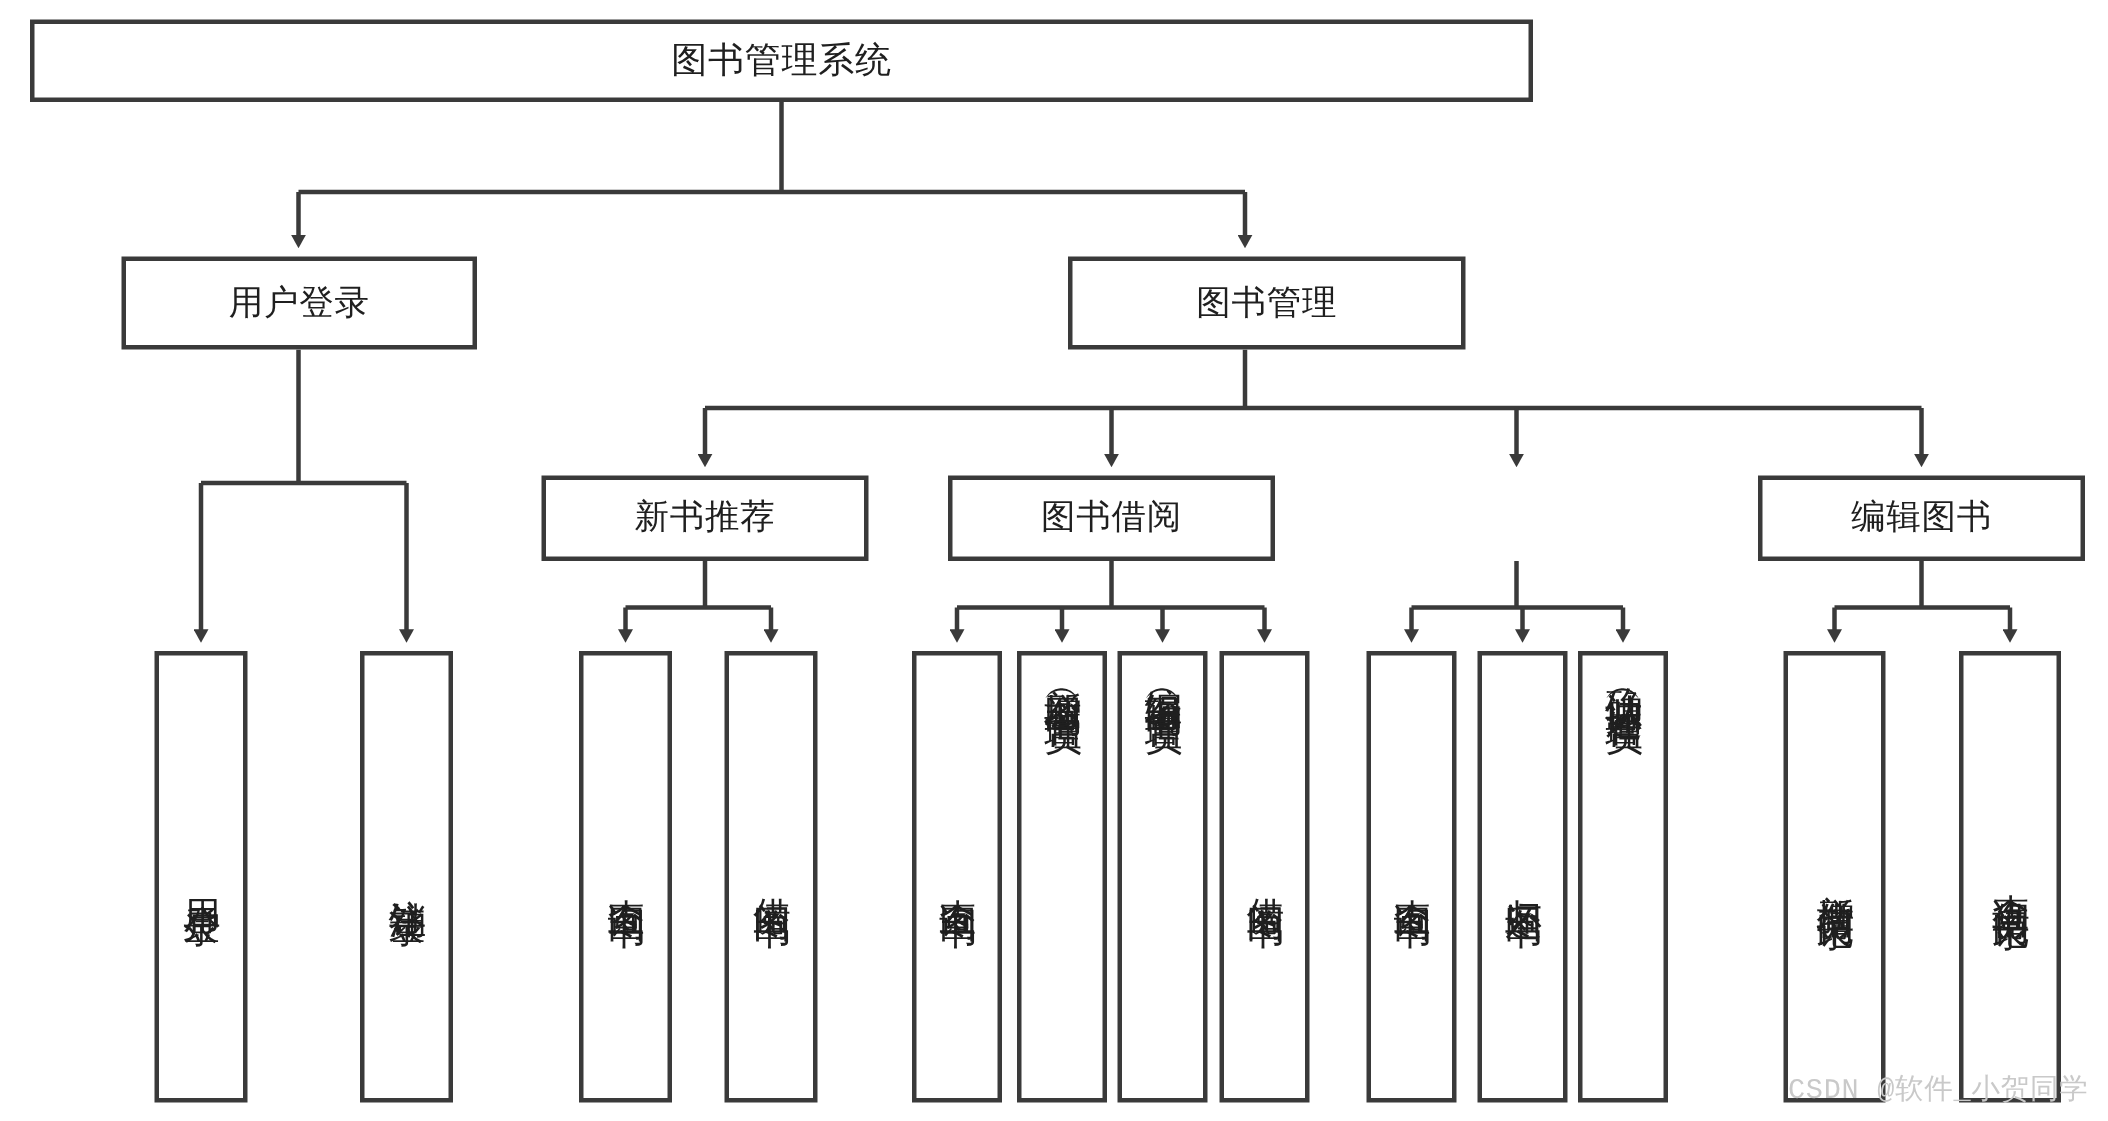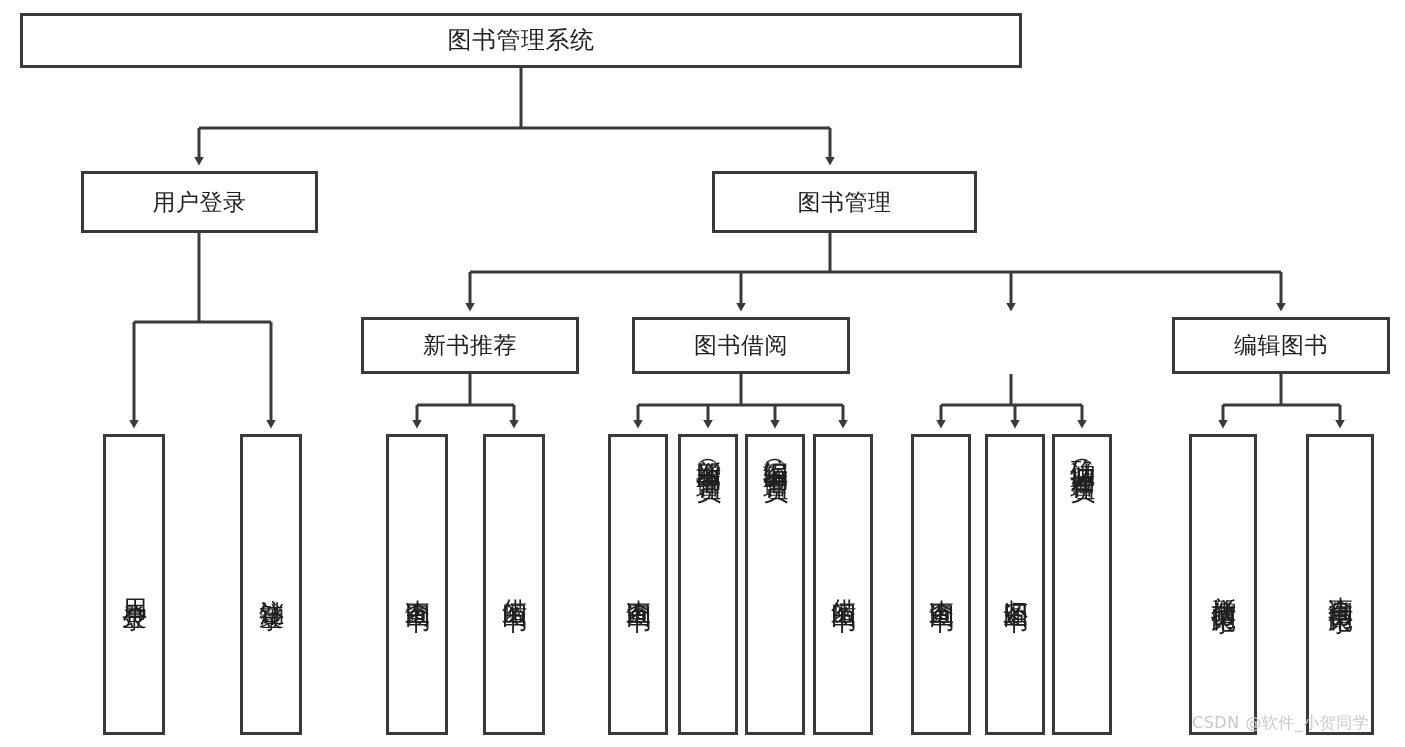--- a/index.html
+++ b/index.html
@@ -71,24 +71,25 @@
   }
   .node.vertical.top-text {
     align-items: flex-start;
   }
   .node.vertical.top-text .node-label {
     margin-top: 2px;
   }
   #watermark {
     position: absolute;
     color: #c9c9c9;
-    font-size: 16px;
+    font-size: 19px;
     letter-spacing: 0.5px;
     white-space: nowrap;
     user-select: none;
+    font-family: Liberation Mono, monospace;
   }
 </style>
 </head>
 <body>
 
 <div id="diagram-canvas">
 
   <svg id="edge-layer" viewBox="0 0 1405 747" width="1405" height="747" xmlns="http://www.w3.org/2000/svg">
     <defs>
       <marker id="arrow" markerWidth="9" markerHeight="10" refX="0.5" refY="5" orient="auto" markerUnits="userSpaceOnUse">

